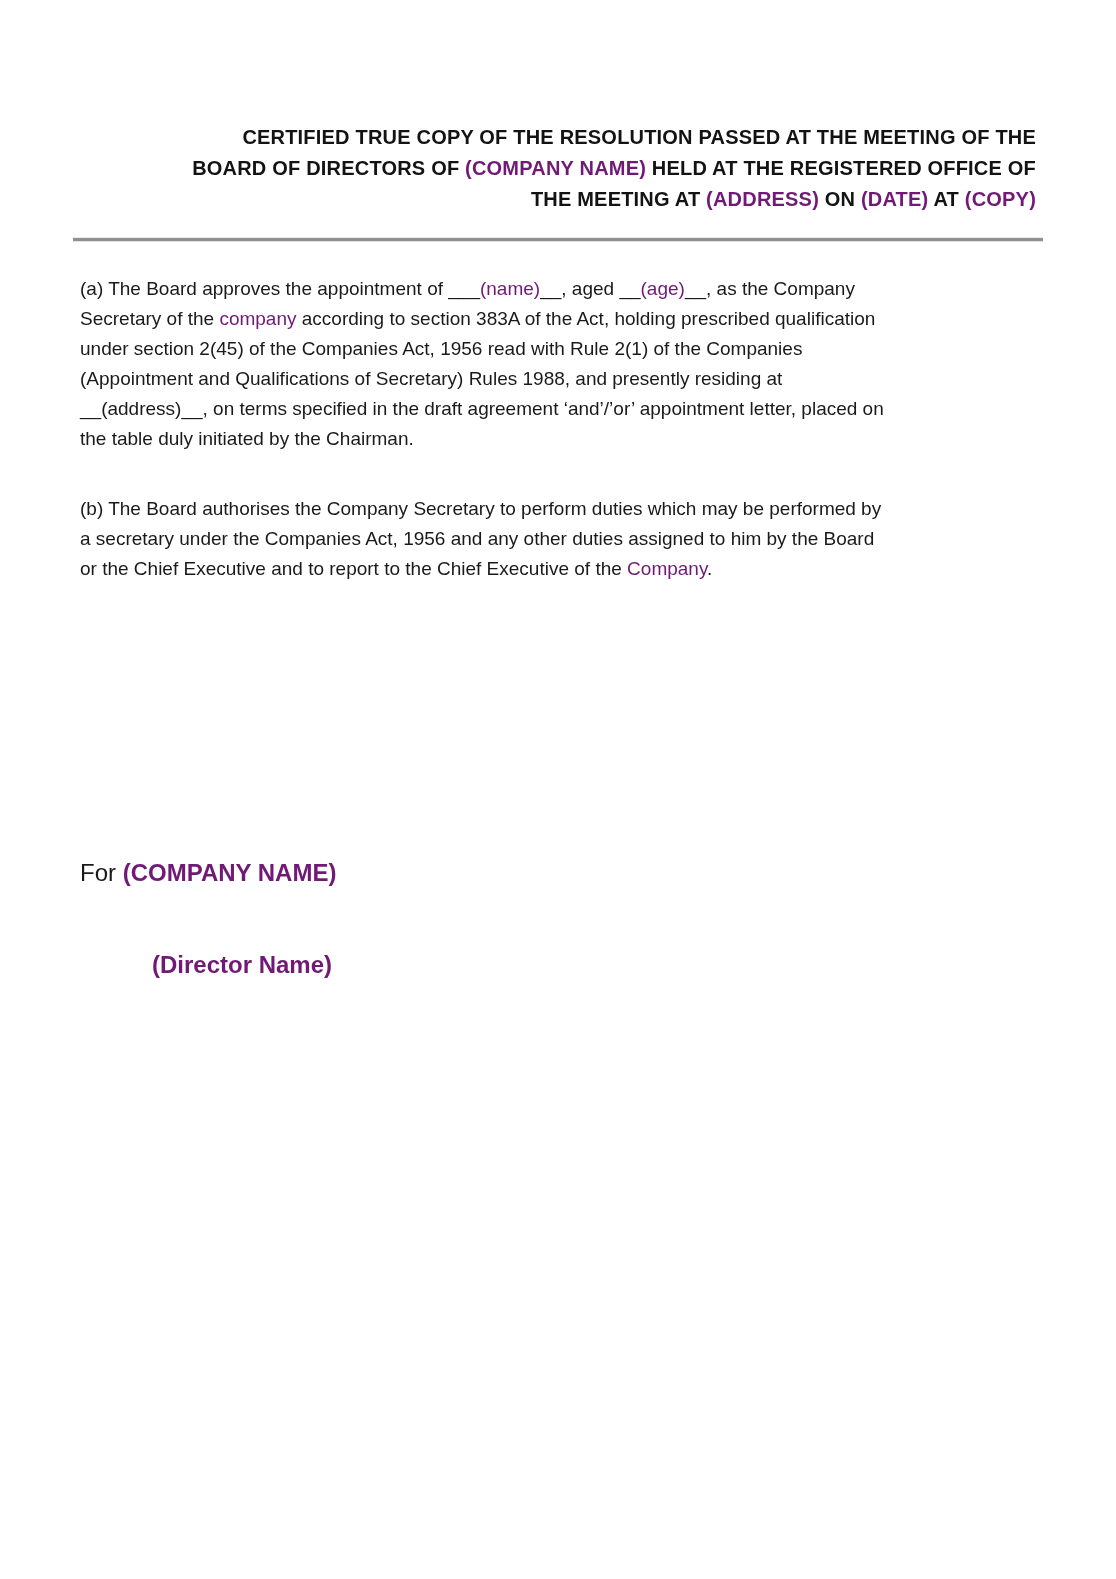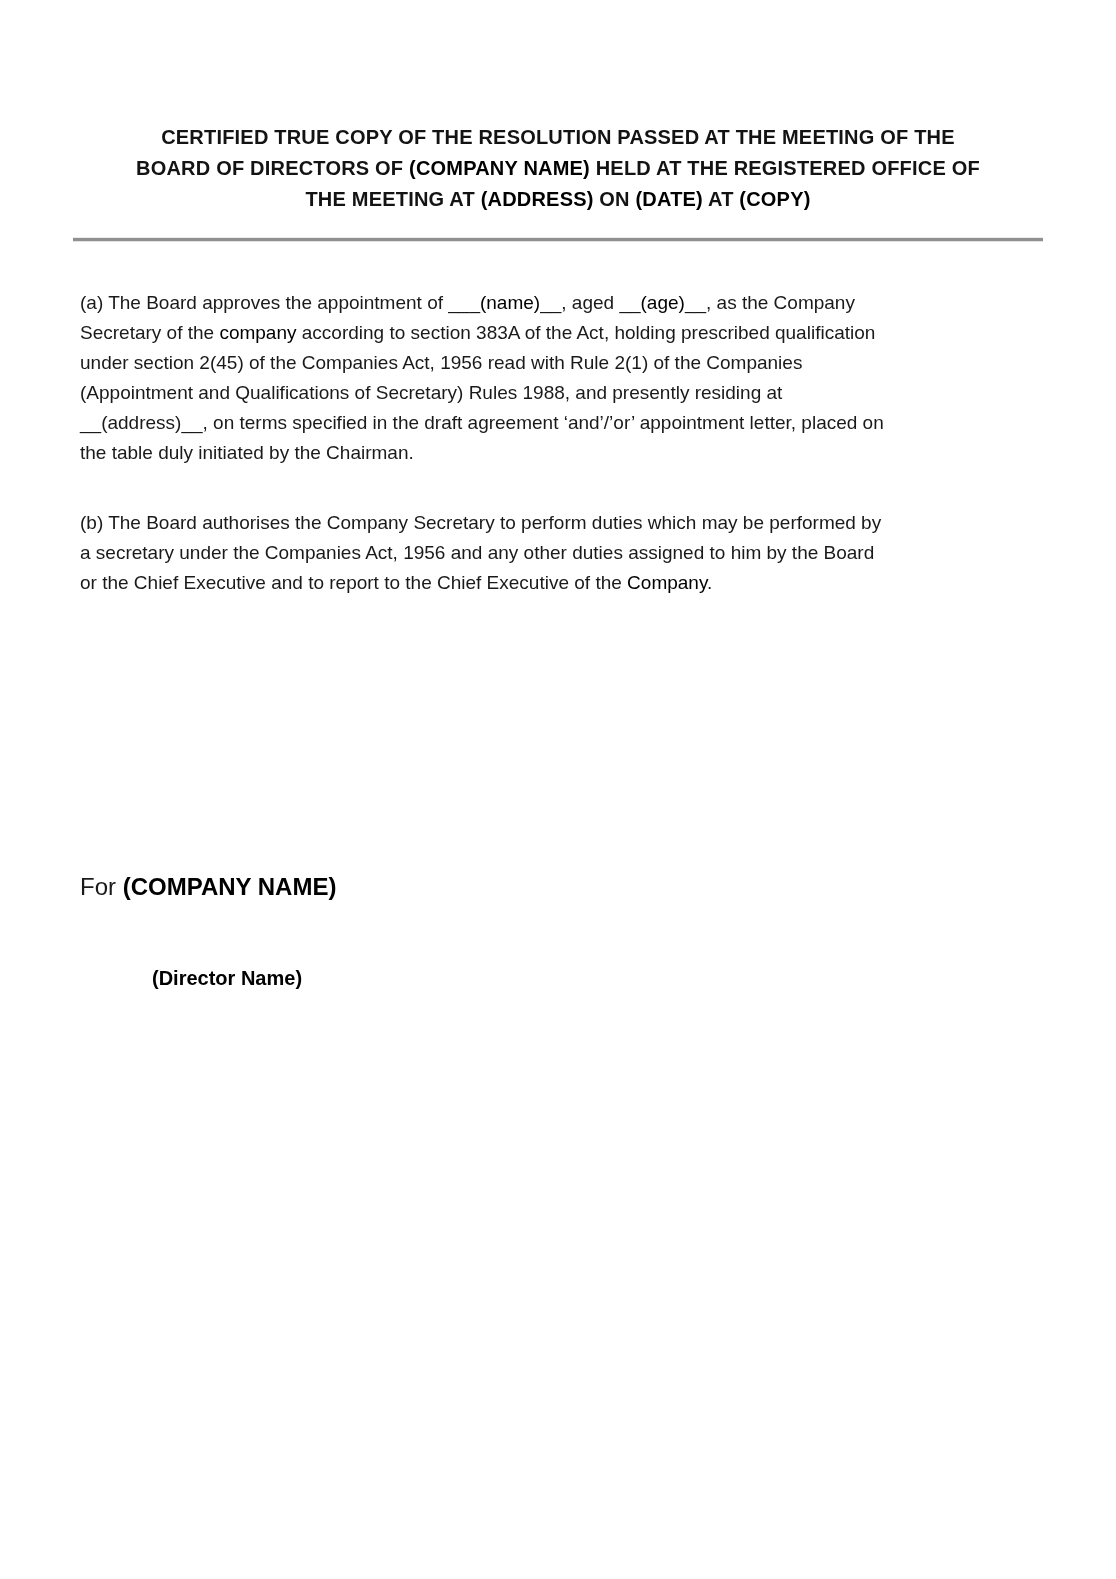--- a/index.html
+++ b/index.html
@@ -10,55 +10,55 @@
     height: 1579px;
     background: #ffffff;
     overflow: hidden;
     font-family: "Liberation Sans", sans-serif;
   }
   .content {
     padding: 122px 80px 0 80px;
   }
   .doc-title {
     margin: 0;
-    text-align: center;
+    text-align: right;
     font-size: 20px;
     font-weight: bold;
     line-height: 31px;
     color: #131313;
     letter-spacing: 0.2px;
   }
   .doc-title .tline { display: block; }
   .rule {
     border: none;
     height: 3px;
     background: #909090;
     box-shadow: 0 1px 0 #e2e2e2, 0 -1px 0 #ececec;
     margin: 23px -7px 0 -7px;
   }
   .para {
     white-space: pre-line;
     font-size: 19px;
     line-height: 30px;
     color: #1a1a1a;
-    margin: 47px 0 0 0;
+    margin: 33px 0 0 0;
     width: 956px;
   }
   .para.second { margin-top: 40px; }
-  .blue { color: #000000; }
+  .blue { color: #701a75; }
   .bold { font-weight: bold; }
   .sig-for {
     margin: 276px 0 0 0;
     font-size: 24px;
     line-height: 25px;
     color: #1a1a1a;
   }
   .sig-director {
     margin: 67px 0 0 72px;
-    font-size: 20px;
+    font-size: 24px;
     line-height: 25px;
   }
 </style>
 </head>
 <body>
 
 <div class="page">
   <div class="content">
 
     <h1 class="doc-title">

